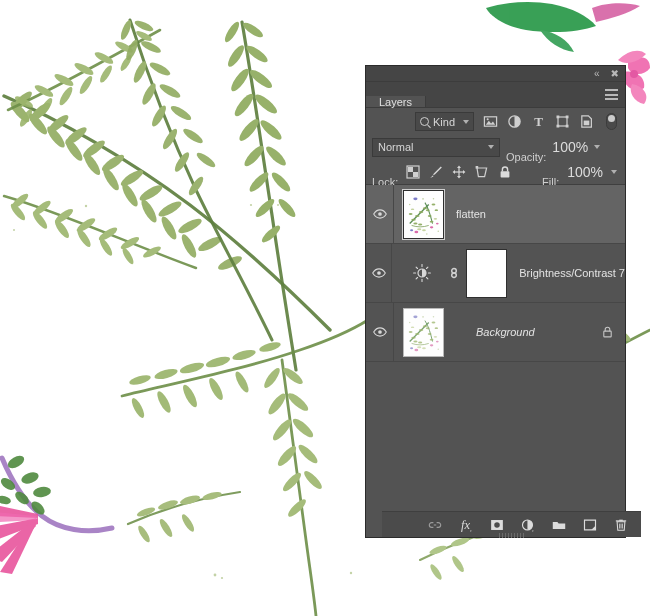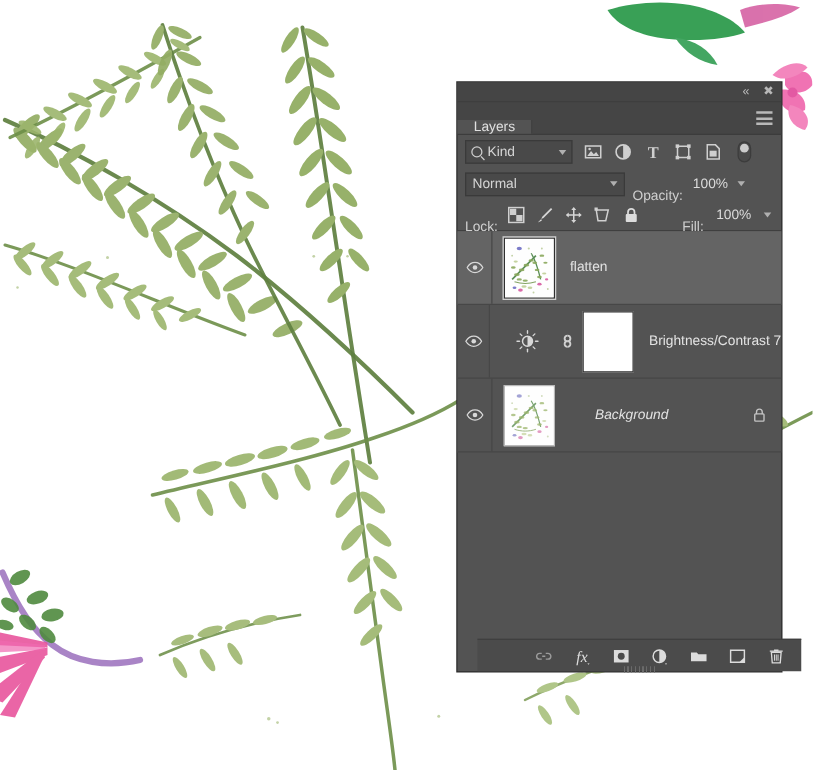--- a/index.html
+++ b/index.html
@@ -70,20 +70,21 @@
     gap: 6px;
   }
   .kind-select {
     width: 86px; height: 19px;
     background: #494949;
     border: 1px solid #3a3a3a;
     display: flex; align-items: center;
     padding: 0 4px;
     position: relative;
     gap: 4px;
+    margin-left: 43px;
   }
   .kind-select .lbl { font-size: 11px; color: #d6d6d6; }
   .mag {
     width: 9px; height: 9px; border: 1.4px solid #cfcfcf;
     border-radius: 50%; position: relative; flex: none;
   }
   .mag::after {
     content: ''; position: absolute; right: -3px; bottom: -2px;
     width: 4px; height: 1.4px; background: #cfcfcf;
     transform: rotate(45deg);
@@ -113,22 +114,22 @@
     padding: 0 21px 0 6px; gap: 6px;
   }
   .blend-select {
     width: 128px; height: 19px;
     background: #494949; border: 1px solid #3a3a3a;
     display: flex; align-items: center; padding: 0 5px;
   }
   .blend-select .lbl { font-size: 11px; color: #d6d6d6; }
   .field-label { font-size: 11px; color: #cfcfcf; margin-top: 20px; }
   .num-field {
-    font-size: 11px; color: #dcdcdc;
-    min-width: 32px; text-align: center;
+    font-size: 14px; color: #dcdcdc;
+    min-width: 32px; text-align: left;
   }
 
   
   .lock-row {
     height: 26px; display: flex; align-items: center;
     padding: 0 8px 0 6px; gap: 8px;
     border-bottom: 1px solid #3f3f3f;
   }
   .lock-icons { display: flex; align-items: center; gap: 9px; }
   .lico { width: 14px; height: 14px; display: block; }

